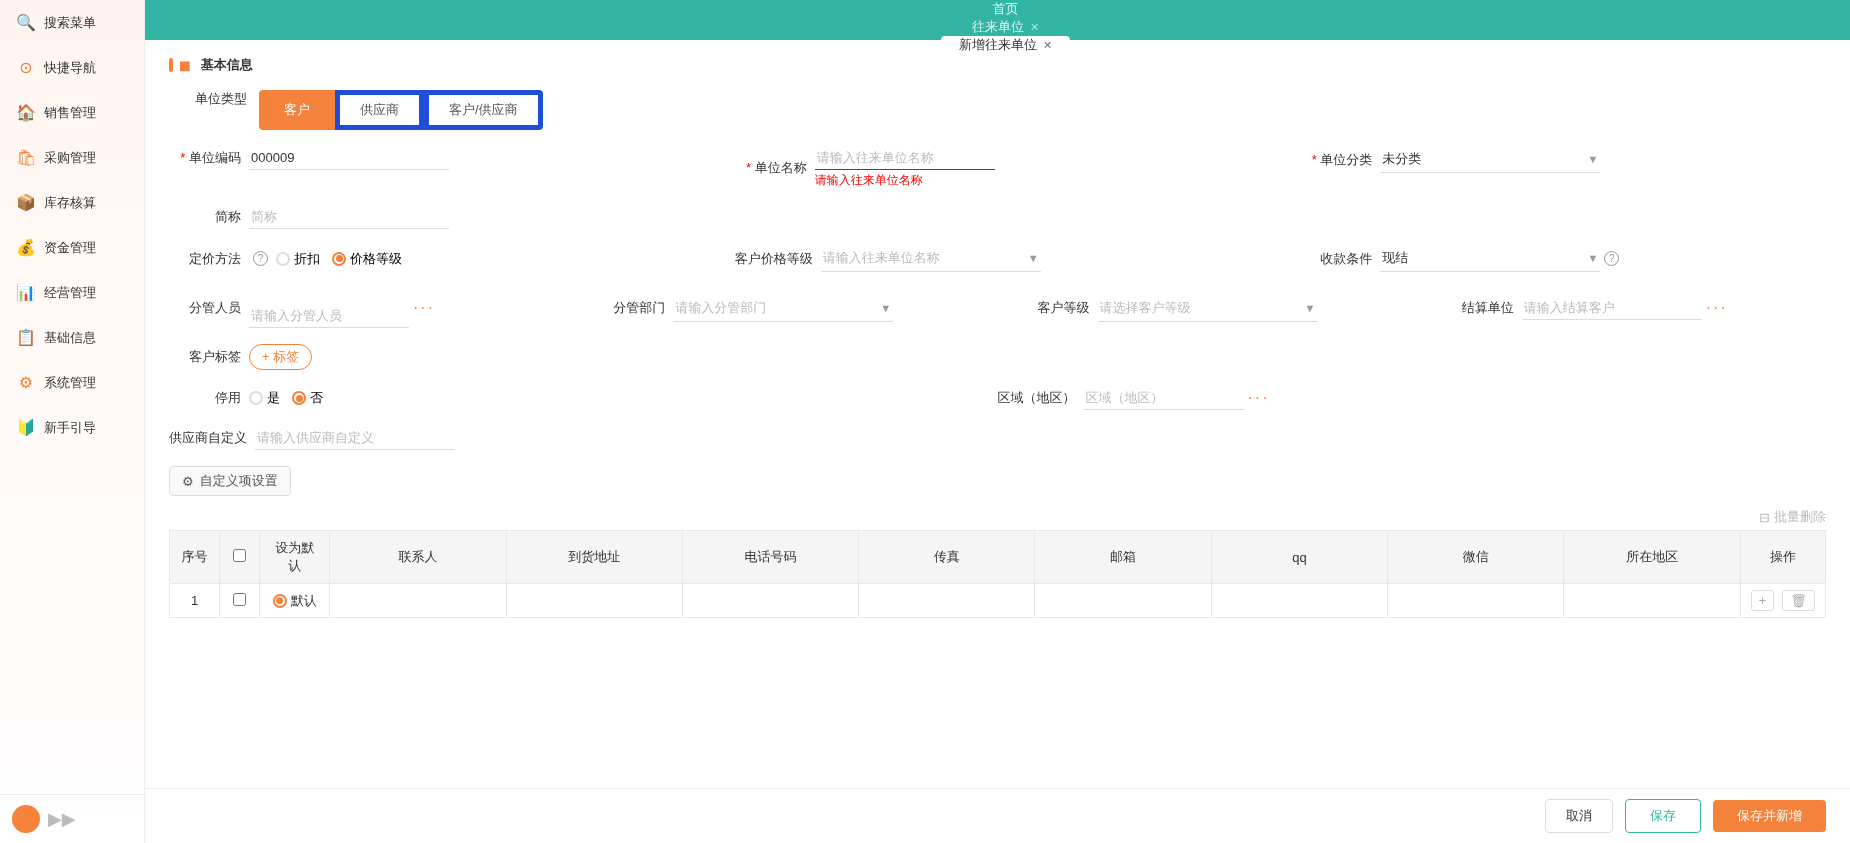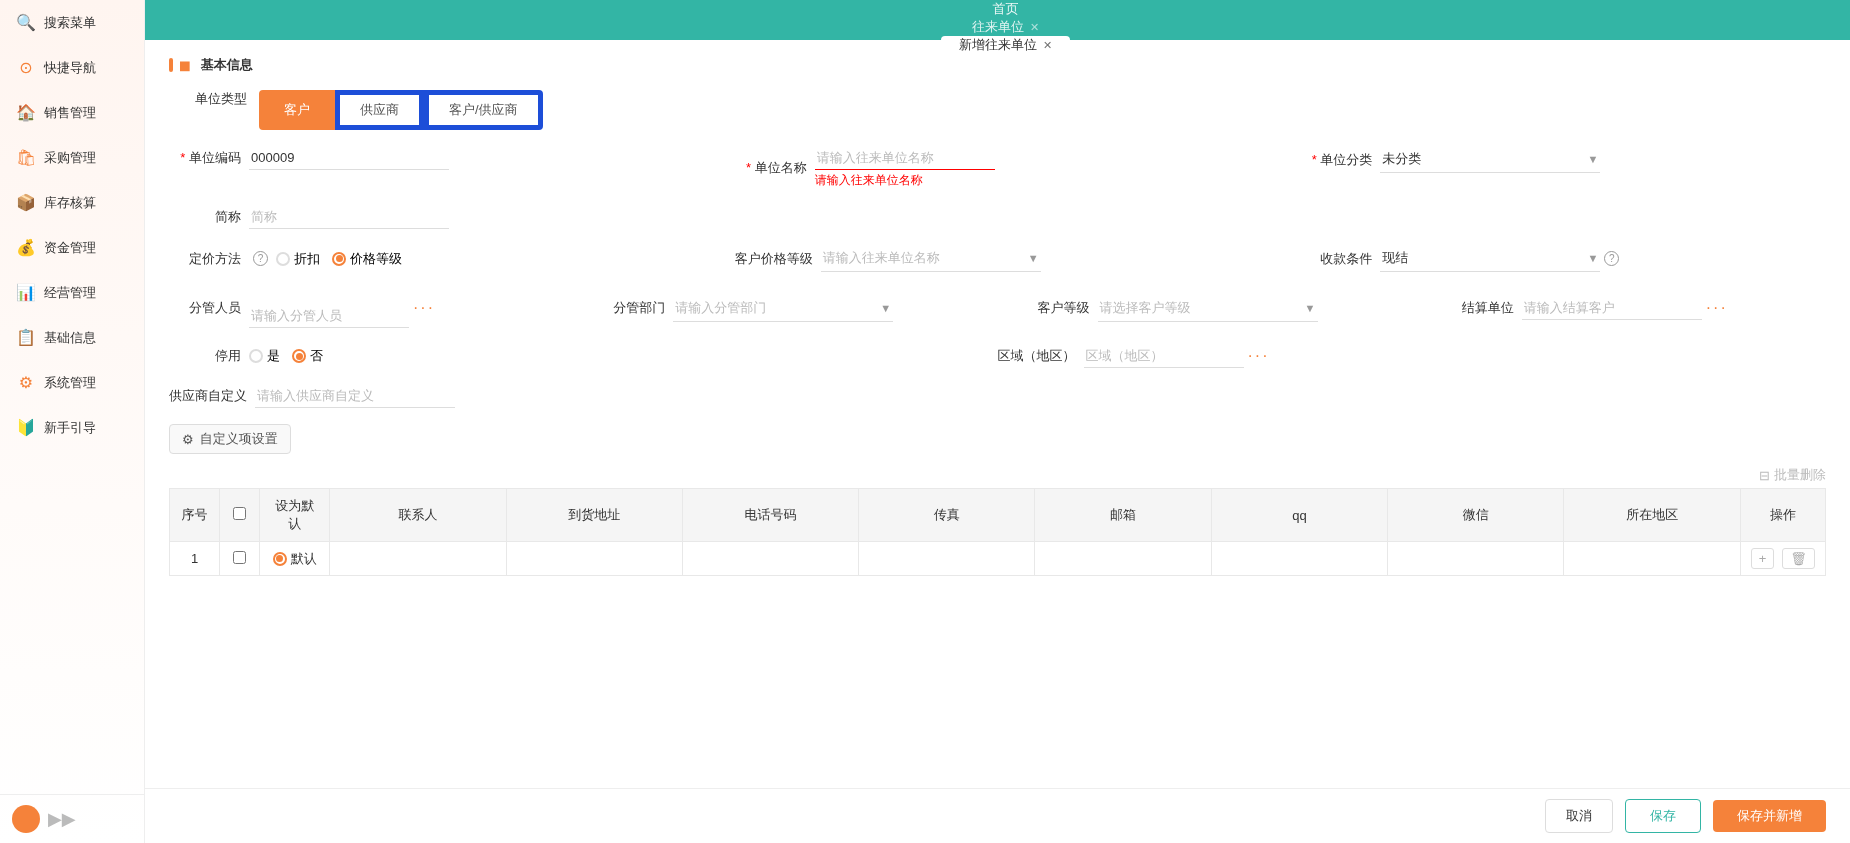--- a/index.html
+++ b/index.html
@@ -523,20 +523,28 @@
         </div>
       </div>
       <div class="form-col-separator"></div>
       <div class="form-field">
         <span class="field-label">结算单位</span>
         <input class="field-input" style="max-width: 180px;" placeholder="请输入结算客户">
         <span class="more-btn">···</span>
       </div>
     </div>
 
+    <div class="form-row" style="align-items:center;">
+      <div class="form-field">
+        <span class="field-label">客户标签</span>
+        <button class="tag-btn">
+          <span>+ 标签</span>
+        </button>
+      </div>
+    </div>
 
     <div class="form-row" style="align-items:center;">
       <div class="form-field">
         <span class="field-label">停用</span>
         <div class="radio-group">
           <div class="radio-item">
             <div class="radio-circle"></div>
             <span>是</span>
           </div>
           <div class="radio-item">

